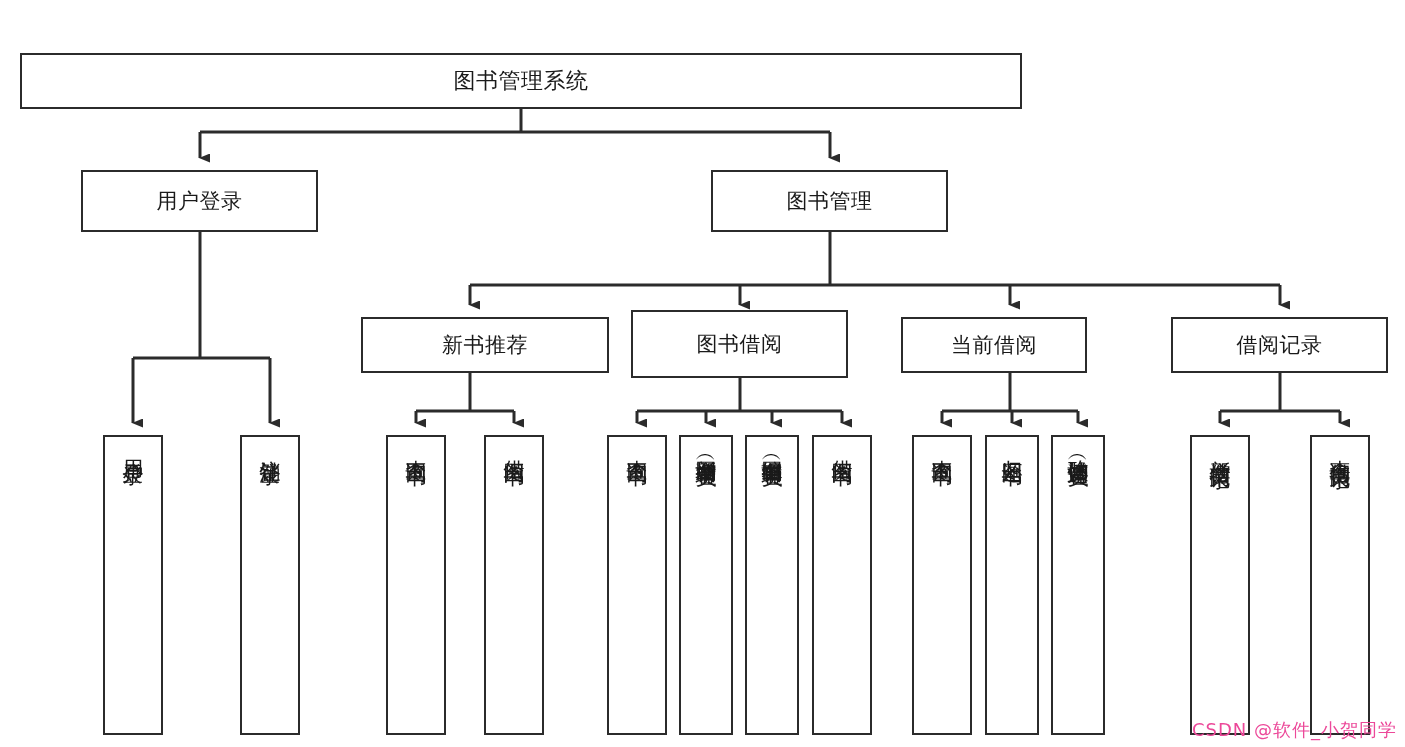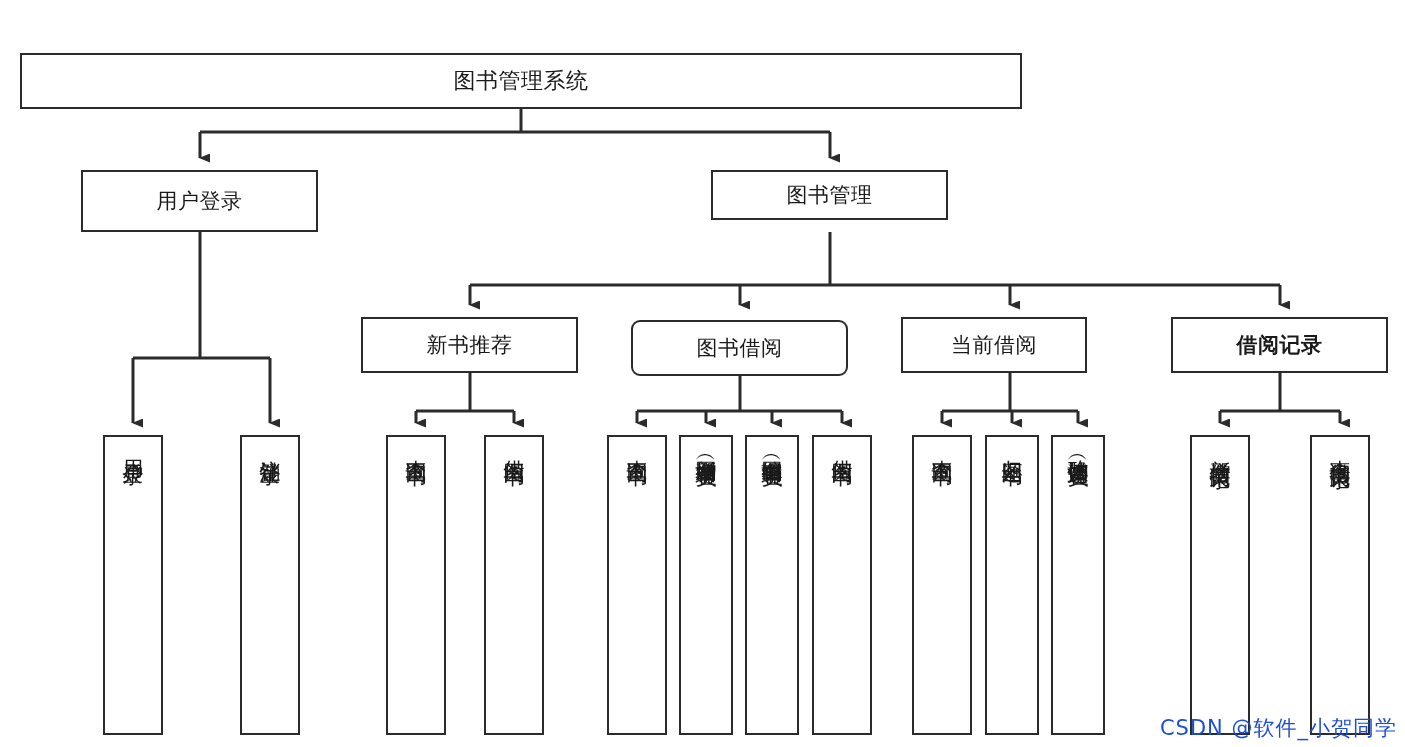--- a/index.html
+++ b/index.html
@@ -65,22 +65,22 @@
     letter-spacing: 2px;
     white-space: nowrap;
   }
   .node.vert.tall .node-label {
     letter-spacing: 1px;
   }
   #watermark {
     position: absolute;
     right: 8px;
     bottom: 5px;
-    font-size: 21px;
-    color: #1d4ed8;
+    font-size: 18px;
+    color: #ec4899;
     letter-spacing: 1px;
     z-index: 5;
     white-space: nowrap;
   }
 </style>
 </head>
 <body>
 
 <div id="diagram-root">
 
@@ -127,34 +127,34 @@
       </g>
   </svg>
 
   <div class="node root horiz" style="left: 20px; top: 13px; width: 1002px; height: 56px; margin-top: 40px;">
     <span class="node-label">图书管理系统</span>
   </div>
 
   <div class="node horiz" style="left: 81px; top: 170px; width: 237px; height: 62px;">
     <span class="node-label">用户登录</span>
   </div>
-  <div class="node horiz" style="left: 711px; top: 170px; width: 237px; height: 50px;">
+  <div class="node horiz" style="left: 711px; top: 170px; width: 237px; height: 62px;">
     <span class="node-label">图书管理</span>
   </div>
 
-  <div class="node horiz" style="left: 361px; top: 317px; width: 217px; height: 56px;">
+  <div class="node horiz" style="left: 361px; top: 317px; width: 248px; height: 56px;">
     <span class="node-label">新书推荐</span>
   </div>
-  <div class="node horiz" style="left: 631px; top: 320px; width: 217px; height: 56px; border-radius: 9px;">
+  <div class="node horiz" style="left: 631px; top: 310px; width: 217px; height: 68px;">
     <span class="node-label">图书借阅</span>
   </div>
   <div class="node horiz" style="left: 901px; top: 317px; width: 186px; height: 56px;">
     <span class="node-label">当前借阅</span>
   </div>
-  <div class="node horiz" style="left: 1171px; top: 317px; width: 217px; height: 56px; font-weight: bold;">
+  <div class="node horiz" style="left: 1171px; top: 317px; width: 217px; height: 56px;">
     <span class="node-label">借阅记录</span>
   </div>
 
   <div class="node vert" style="left: 103px; top: 435px; width: 60px; height: 300px;">
     <span class="node-label">用户登录</span>
   </div>
   <div class="node vert" style="left: 240px; top: 435px; width: 60px; height: 300px;">
     <span class="node-label">注销登录</span>
   </div>
 

